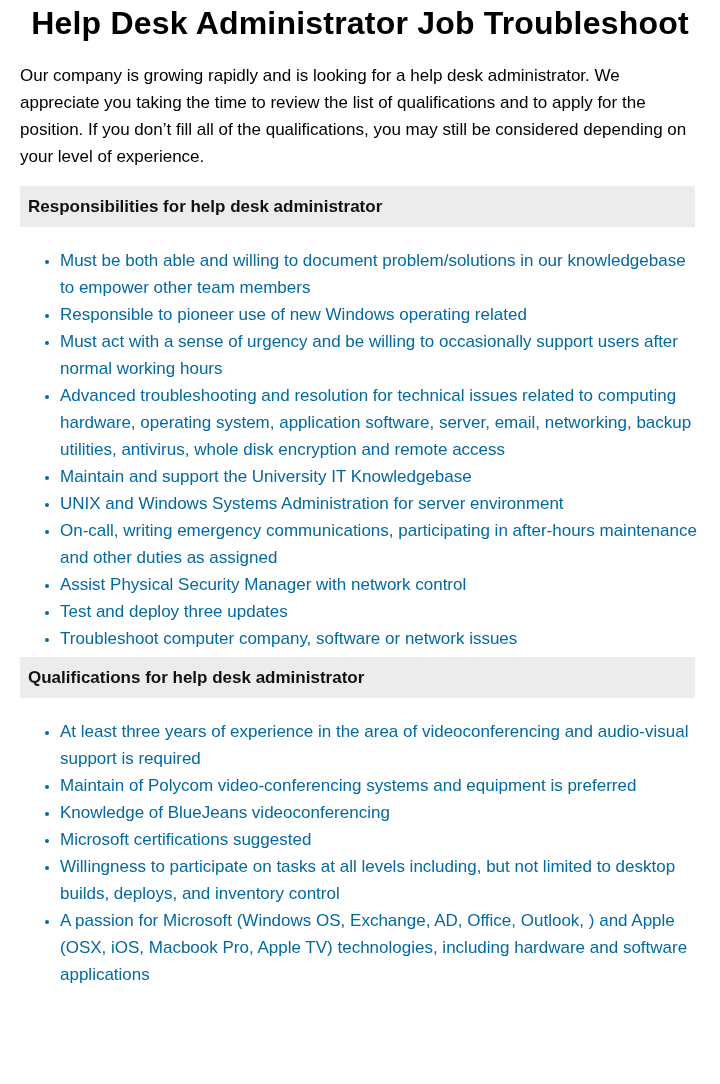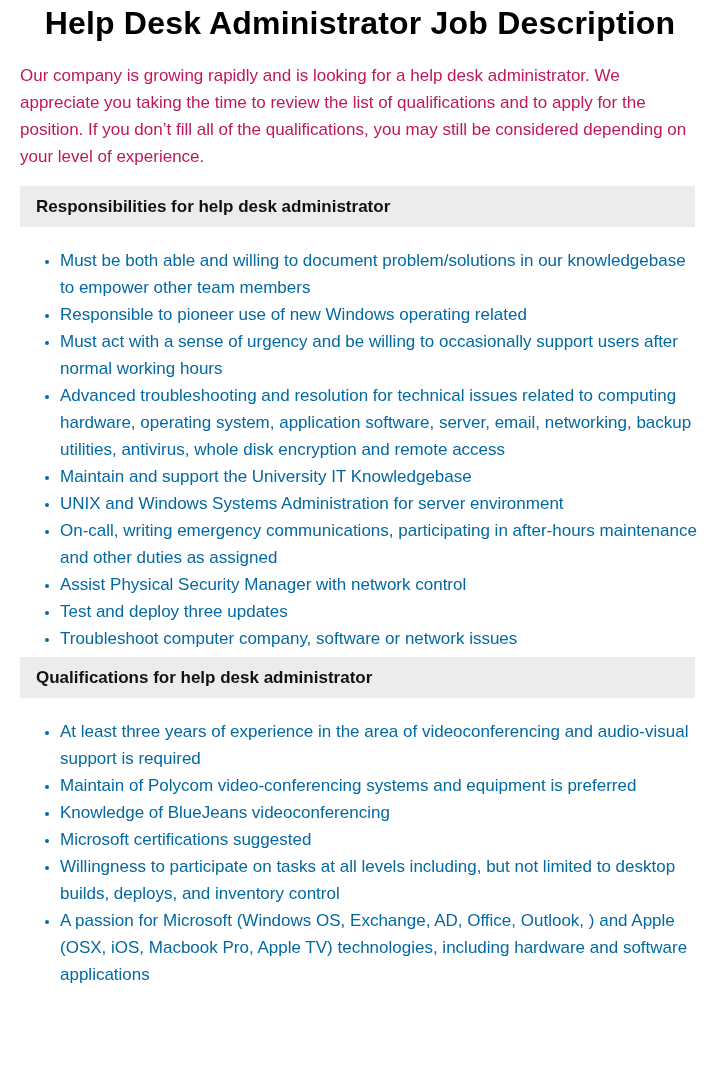--- a/index.html
+++ b/index.html
@@ -1,28 +1,28 @@
 <!DOCTYPE html>
 <html><head>
 <meta charset="utf-8">
 <style>
   html, body { margin:0; padding:0; background:#ffffff; }
   body { width:720px; height:1084px; overflow:hidden; font-family:"Liberation Sans", sans-serif; color:#111; }
   .title { margin:0; padding-top:4px; text-align:center; font-size:32px; font-weight:bold; line-height:38px; letter-spacing:0.2px; color:#000; }
-  .intro { margin:20px 20px 4px 20px; font-size:17px; line-height:27px; color:#be185d; }
-  .section-header { margin:16px 25px 0 20px; background:#ececec; height:41px; display:flex; align-items:center; padding-left:16px; font-size:17px; font-weight:bold; color:#111; box-sizing:border-box; }
+  .intro { margin:20px 20px 4px 20px; font-size:17px; line-height:27px; color:#000000; }
+  .section-header { margin:16px 25px 0 20px; background:#ececec; height:41px; display:flex; align-items:center; padding-left:8px; font-size:17px; font-weight:bold; color:#111; box-sizing:border-box; }
   ul.items { margin:20px 20px 0 20px; padding-left:40px; font-size:17px; line-height:27px; color:#0369a1; }
   ul.items li { padding-left:0; }
   ul.items li::marker { font-size:14px; }
   .sec2 { margin-top:5px; }
 </style>
 </head>
 <body>
 
-<h1 class="title">Help Desk Administrator Job Description</h1>
+<h1 class="title">Help Desk Administrator Job Troubleshoot</h1>
 <p class="intro">Our company is growing rapidly and is looking for a help desk administrator. We appreciate you taking the time to review the list of qualifications and to apply for the position. If you don’t fill all of the qualifications, you may still be considered depending on your level of experience.</p>
 
 <div class="section-header">Responsibilities for help desk administrator</div>
 <ul class="items">
   <li>Must be both able and willing to document problem/solutions in our knowledgebase to empower other team members</li>
   <li>Responsible to pioneer use of new Windows operating related</li>
   <li>Must act with a sense of urgency and be willing to occasionally support users after normal working hours</li>
   <li>Advanced troubleshooting and resolution for technical issues related to computing hardware, operating system, application software, server, email, networking, backup utilities, antivirus, whole disk encryption and remote access</li>
   <li>Maintain and support the University IT Knowledgebase</li>
   <li>UNIX and Windows Systems Administration for server environment</li>

